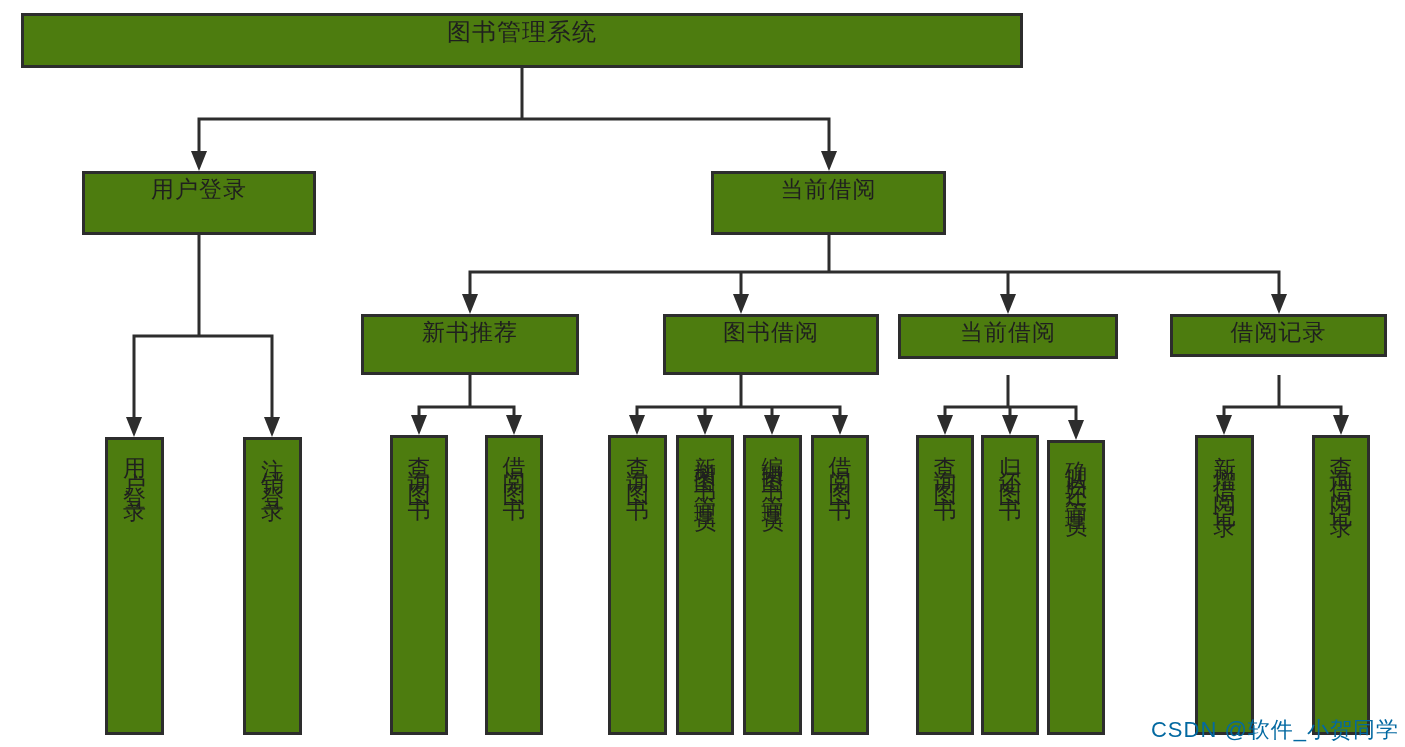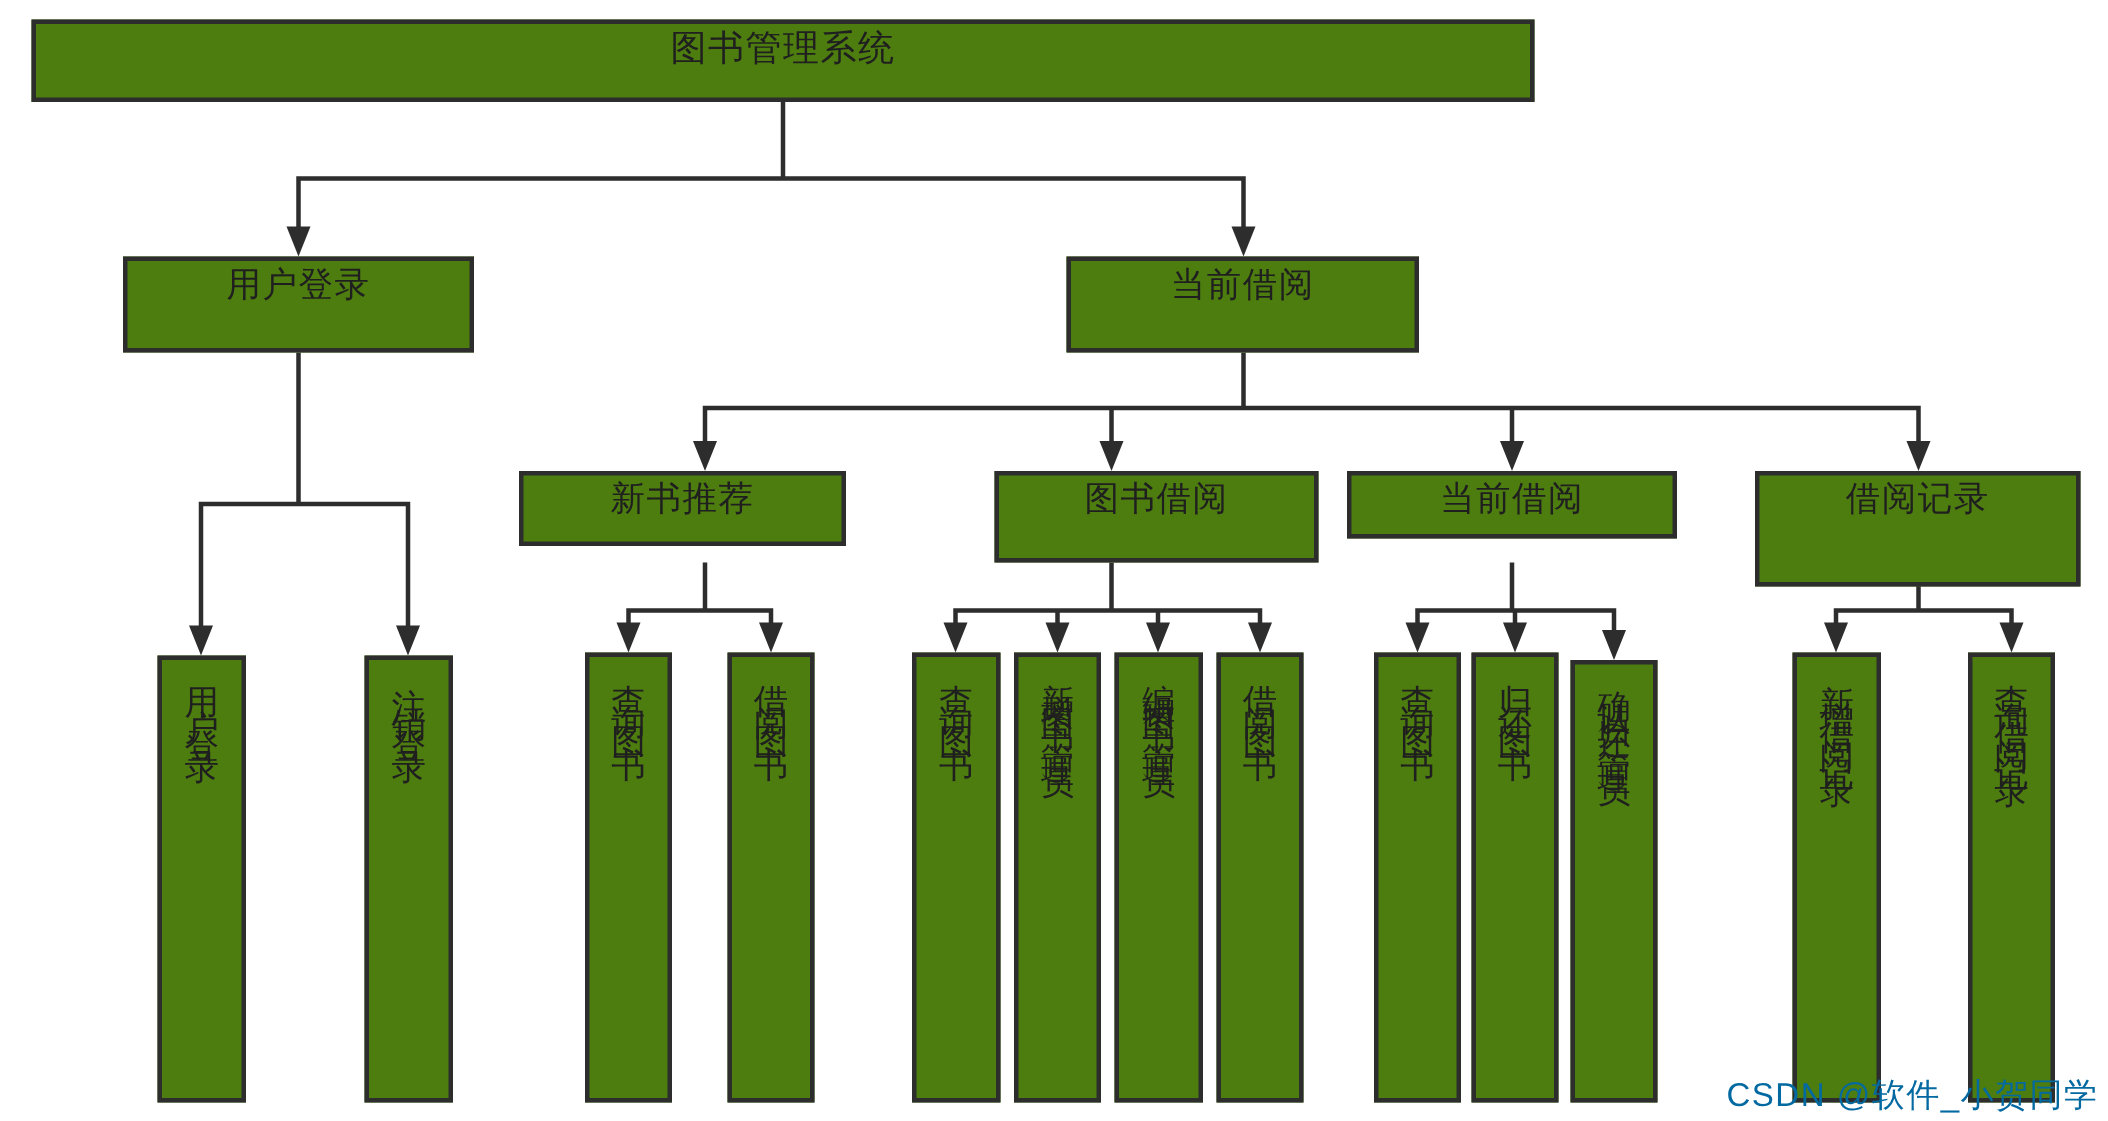--- a/index.html
+++ b/index.html
@@ -104,30 +104,30 @@
     <span class="hlabel root-label">图书管理系统</span>
   </div>
 
   <div class="node" style="left:82px;top:171px;width:234px;height:64px">
     <span class="hlabel">用户登录</span>
   </div>
   <div class="node" style="left:711px;top:171px;width:235px;height:64px">
     <span class="hlabel">当前借阅</span>
   </div>
 
-  <div class="node" style="left:346px;top:314px;width:218px;height:50px">
+  <div class="node" style="left:361px;top:314px;width:218px;height:61px">
     <span class="hlabel">新书推荐</span>
   </div>
   <div class="node" style="left:663px;top:314px;width:216px;height:61px">
     <span class="hlabel">图书借阅</span>
   </div>
   <div class="node" style="left:898px;top:314px;width:220px;height:45px">
     <span class="hlabel">当前借阅</span>
   </div>
-  <div class="node" style="left:1170px;top:314px;width:217px;height:77px">
+  <div class="node" style="left:1170px;top:314px;width:217px;height:43px">
     <span class="hlabel">借阅记录</span>
   </div>
 
   <div class="node leaf" style="left:105px;top:437px;width:59px;height:298px">
     <span class="vtext ls4">用户登录</span>
   </div>
   <div class="node leaf" style="left:243px;top:437px;width:59px;height:298px">
     <span class="vtext ls4">注销登录</span>
   </div>
 

